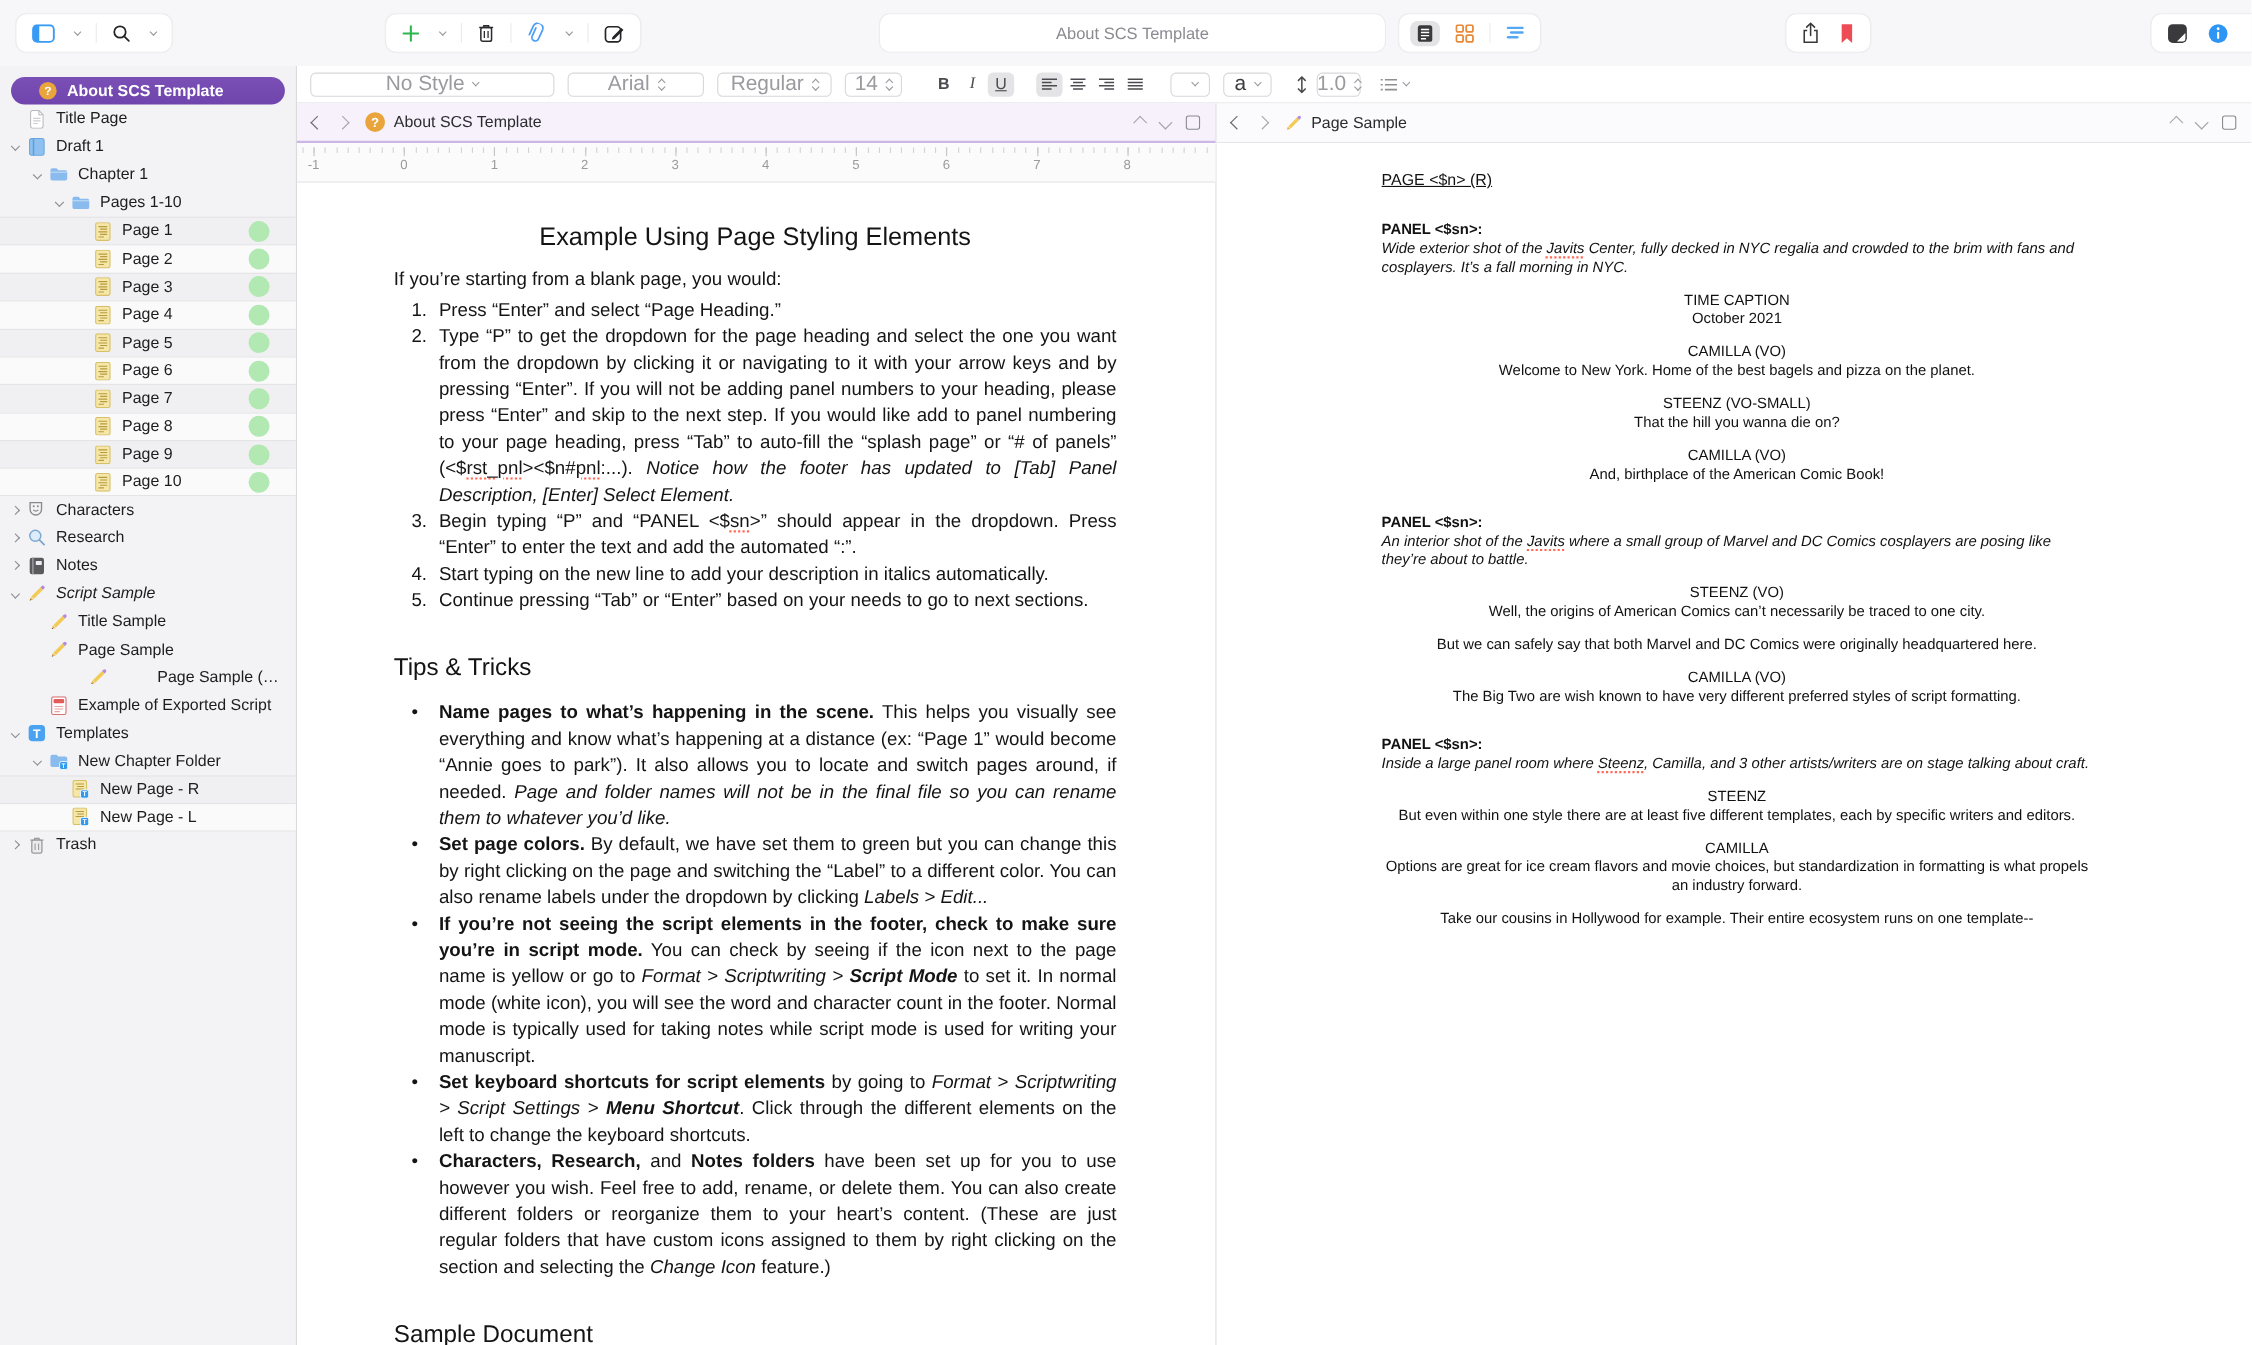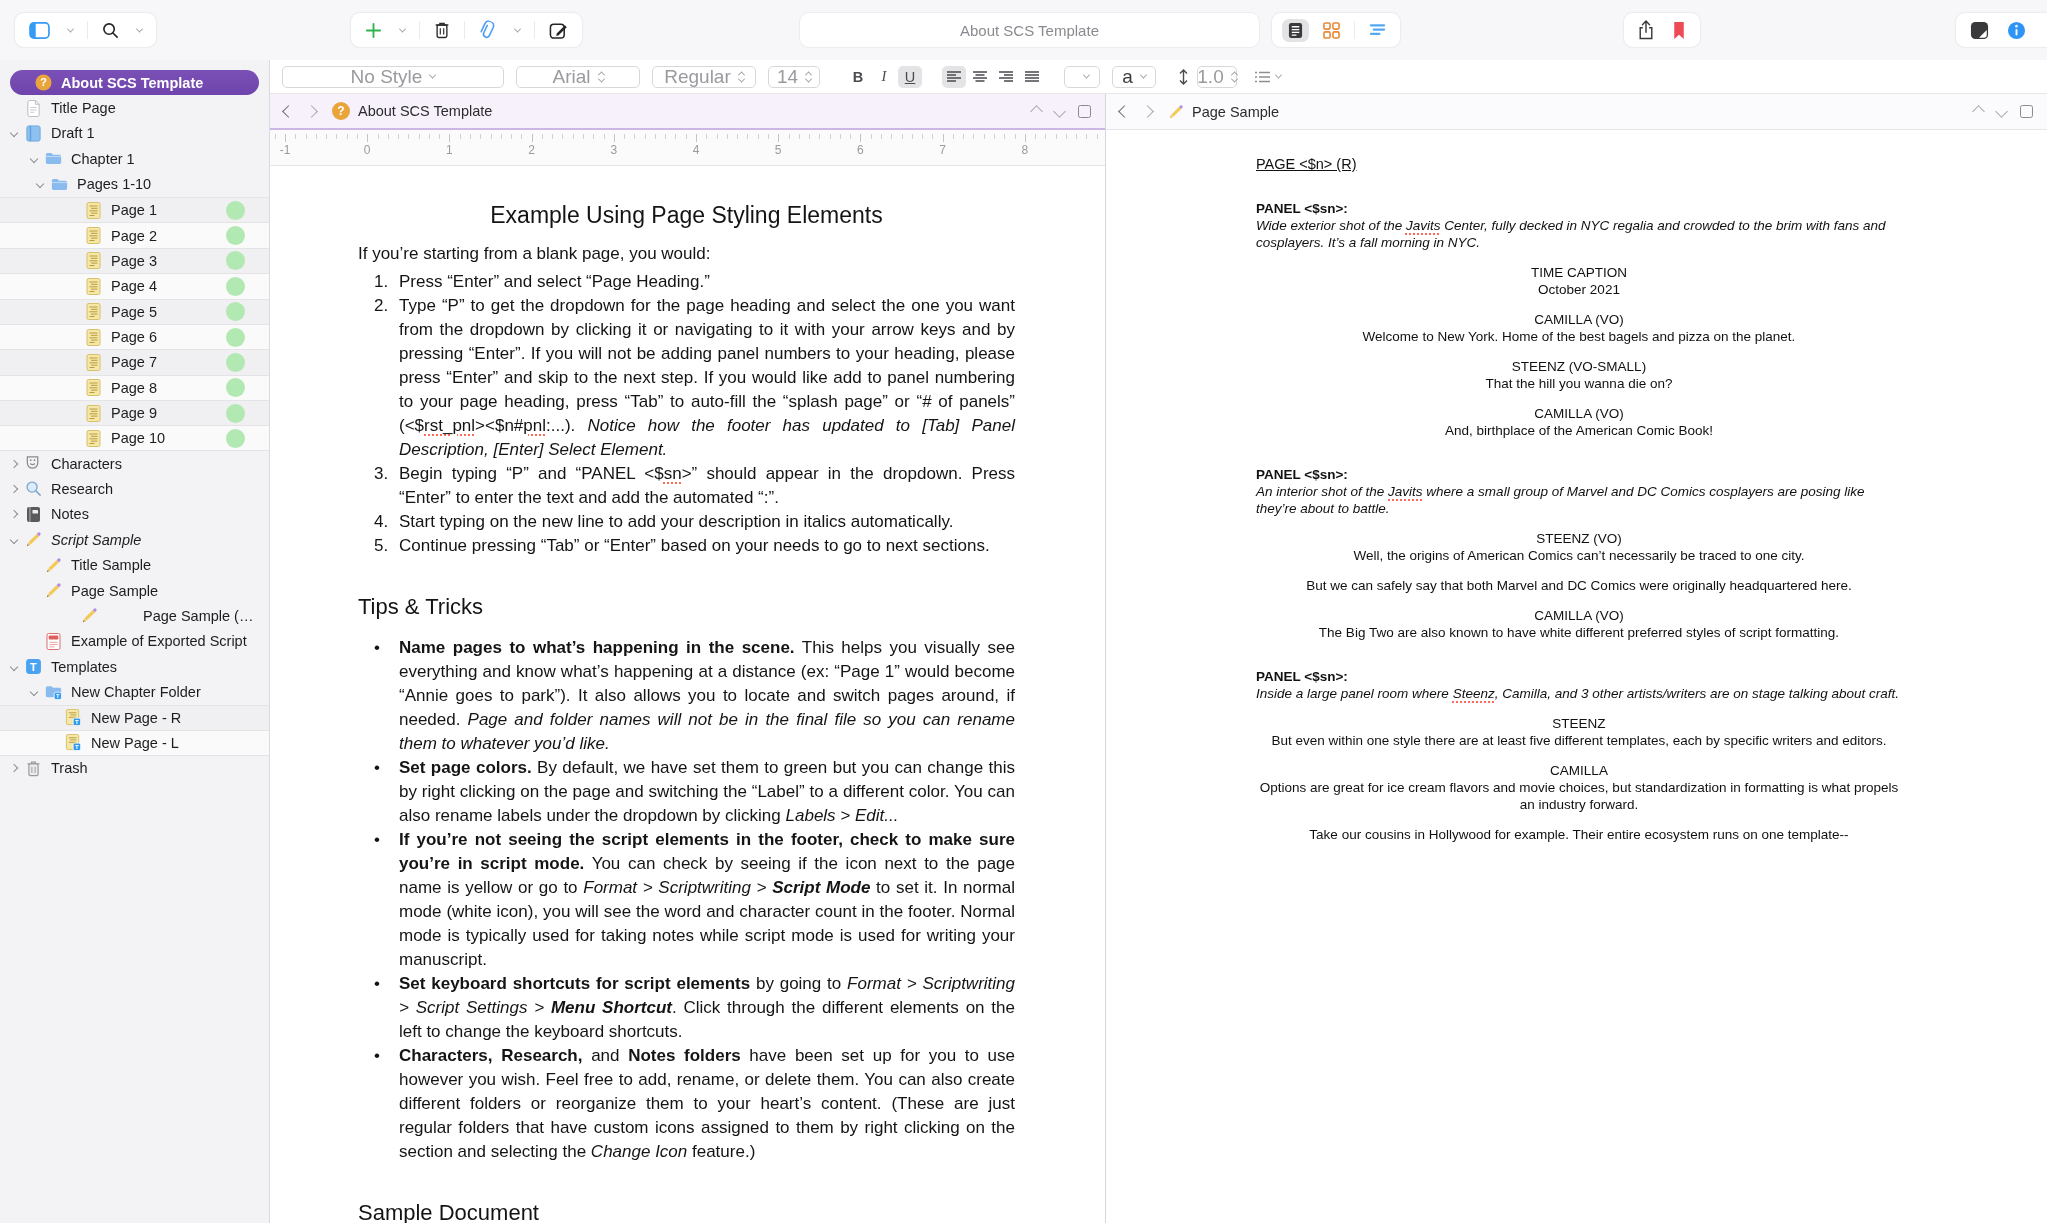--- a/index.html
+++ b/index.html
@@ -282,21 +282,21 @@
             <span class="scv open"></span>
           </span>
           <span class="ic">
             <svg viewBox="0 0 20 17">
               <path d="M1 4 q0-2 2-2 h4.5 l2 2 H17 q2 0 2 2 v7 q0 2-2 2 H3 q-2 0-2-2 z" fill="#8abbee"></path>
               <path d="M1 6.2 h18" stroke="#fff" stroke-width=".8" opacity=".7"></path>
             </svg>
           </span>
           <span class="lbl">Chapter 1</span>
         </div>
-        <div class="srow" style="padding-left: 32px;">
+        <div class="srow" style="padding-left: 46px;">
           <span class="chev-box">
             <span class="scv open"></span>
           </span>
           <span class="ic">
             <svg viewBox="0 0 20 17">
               <path d="M1 4 q0-2 2-2 h4.5 l2 2 H17 q2 0 2 2 v7 q0 2-2 2 H3 q-2 0-2-2 z" fill="#8abbee"></path>
               <path d="M1 6.2 h18" stroke="#fff" stroke-width=".8" opacity=".7"></path>
             </svg>
           </span>
           <span class="lbl">Pages 1-10</span>
@@ -867,21 +867,21 @@
               <div class="s-cue"><span>STEENZ (VO-SMALL)</span></div>
               <div class="s-dialog"><span>That the hill you wanna die on?</span></div>
               <div class="s-cue"><span>CAMILLA (VO)</span></div>
               <div class="s-dialog"><span>And, birthplace of the American Comic Book!</span></div>
               <div class="s-panel"><span>PANEL &lt;$sn&gt;:</span></div>
               <div class="s-desc"><span class="ri">An interior shot of the </span><span class="ri rsp">Javits</span><span class="ri"> where a small group of Marvel and DC Comics cosplayers are posing like they’re about to battle.</span></div>
               <div class="s-cue"><span>STEENZ (VO)</span></div>
               <div class="s-dialog"><span>Well, the origins of American Comics can’t necessarily be traced to one city.</span></div>
               <div class="s-dialog gap"><span>But we can safely say that both Marvel and DC Comics were originally headquartered here.</span></div>
               <div class="s-cue"><span>CAMILLA (VO)</span></div>
-              <div class="s-dialog"><span>The Big Two are also known to have white different preferred styles of script formatting.</span></div>
+              <div class="s-dialog"><span>The Big Two are wish known to have very different preferred styles of script formatting.</span></div>
               <div class="s-panel"><span>PANEL &lt;$sn&gt;:</span></div>
               <div class="s-desc"><span class="ri">Inside a large panel room where </span><span class="ri rsp">Steenz</span><span class="ri">, Camilla, and 3 other artists/writers are on stage talking about craft.</span></div>
               <div class="s-cue"><span>STEENZ</span></div>
               <div class="s-dialog"><span>But even within one style there are at least five different templates, each by specific writers and editors.</span></div>
               <div class="s-cue"><span>CAMILLA</span></div>
               <div class="s-dialog"><span>Options are great for ice cream flavors and movie choices, but standardization in formatting is what propels an industry forward.</span></div>
               <div class="s-dialog gap"><span>Take our cousins in Hollywood for example. Their entire ecosystem runs on one template--</span></div>
             </div>
         </div>
 

